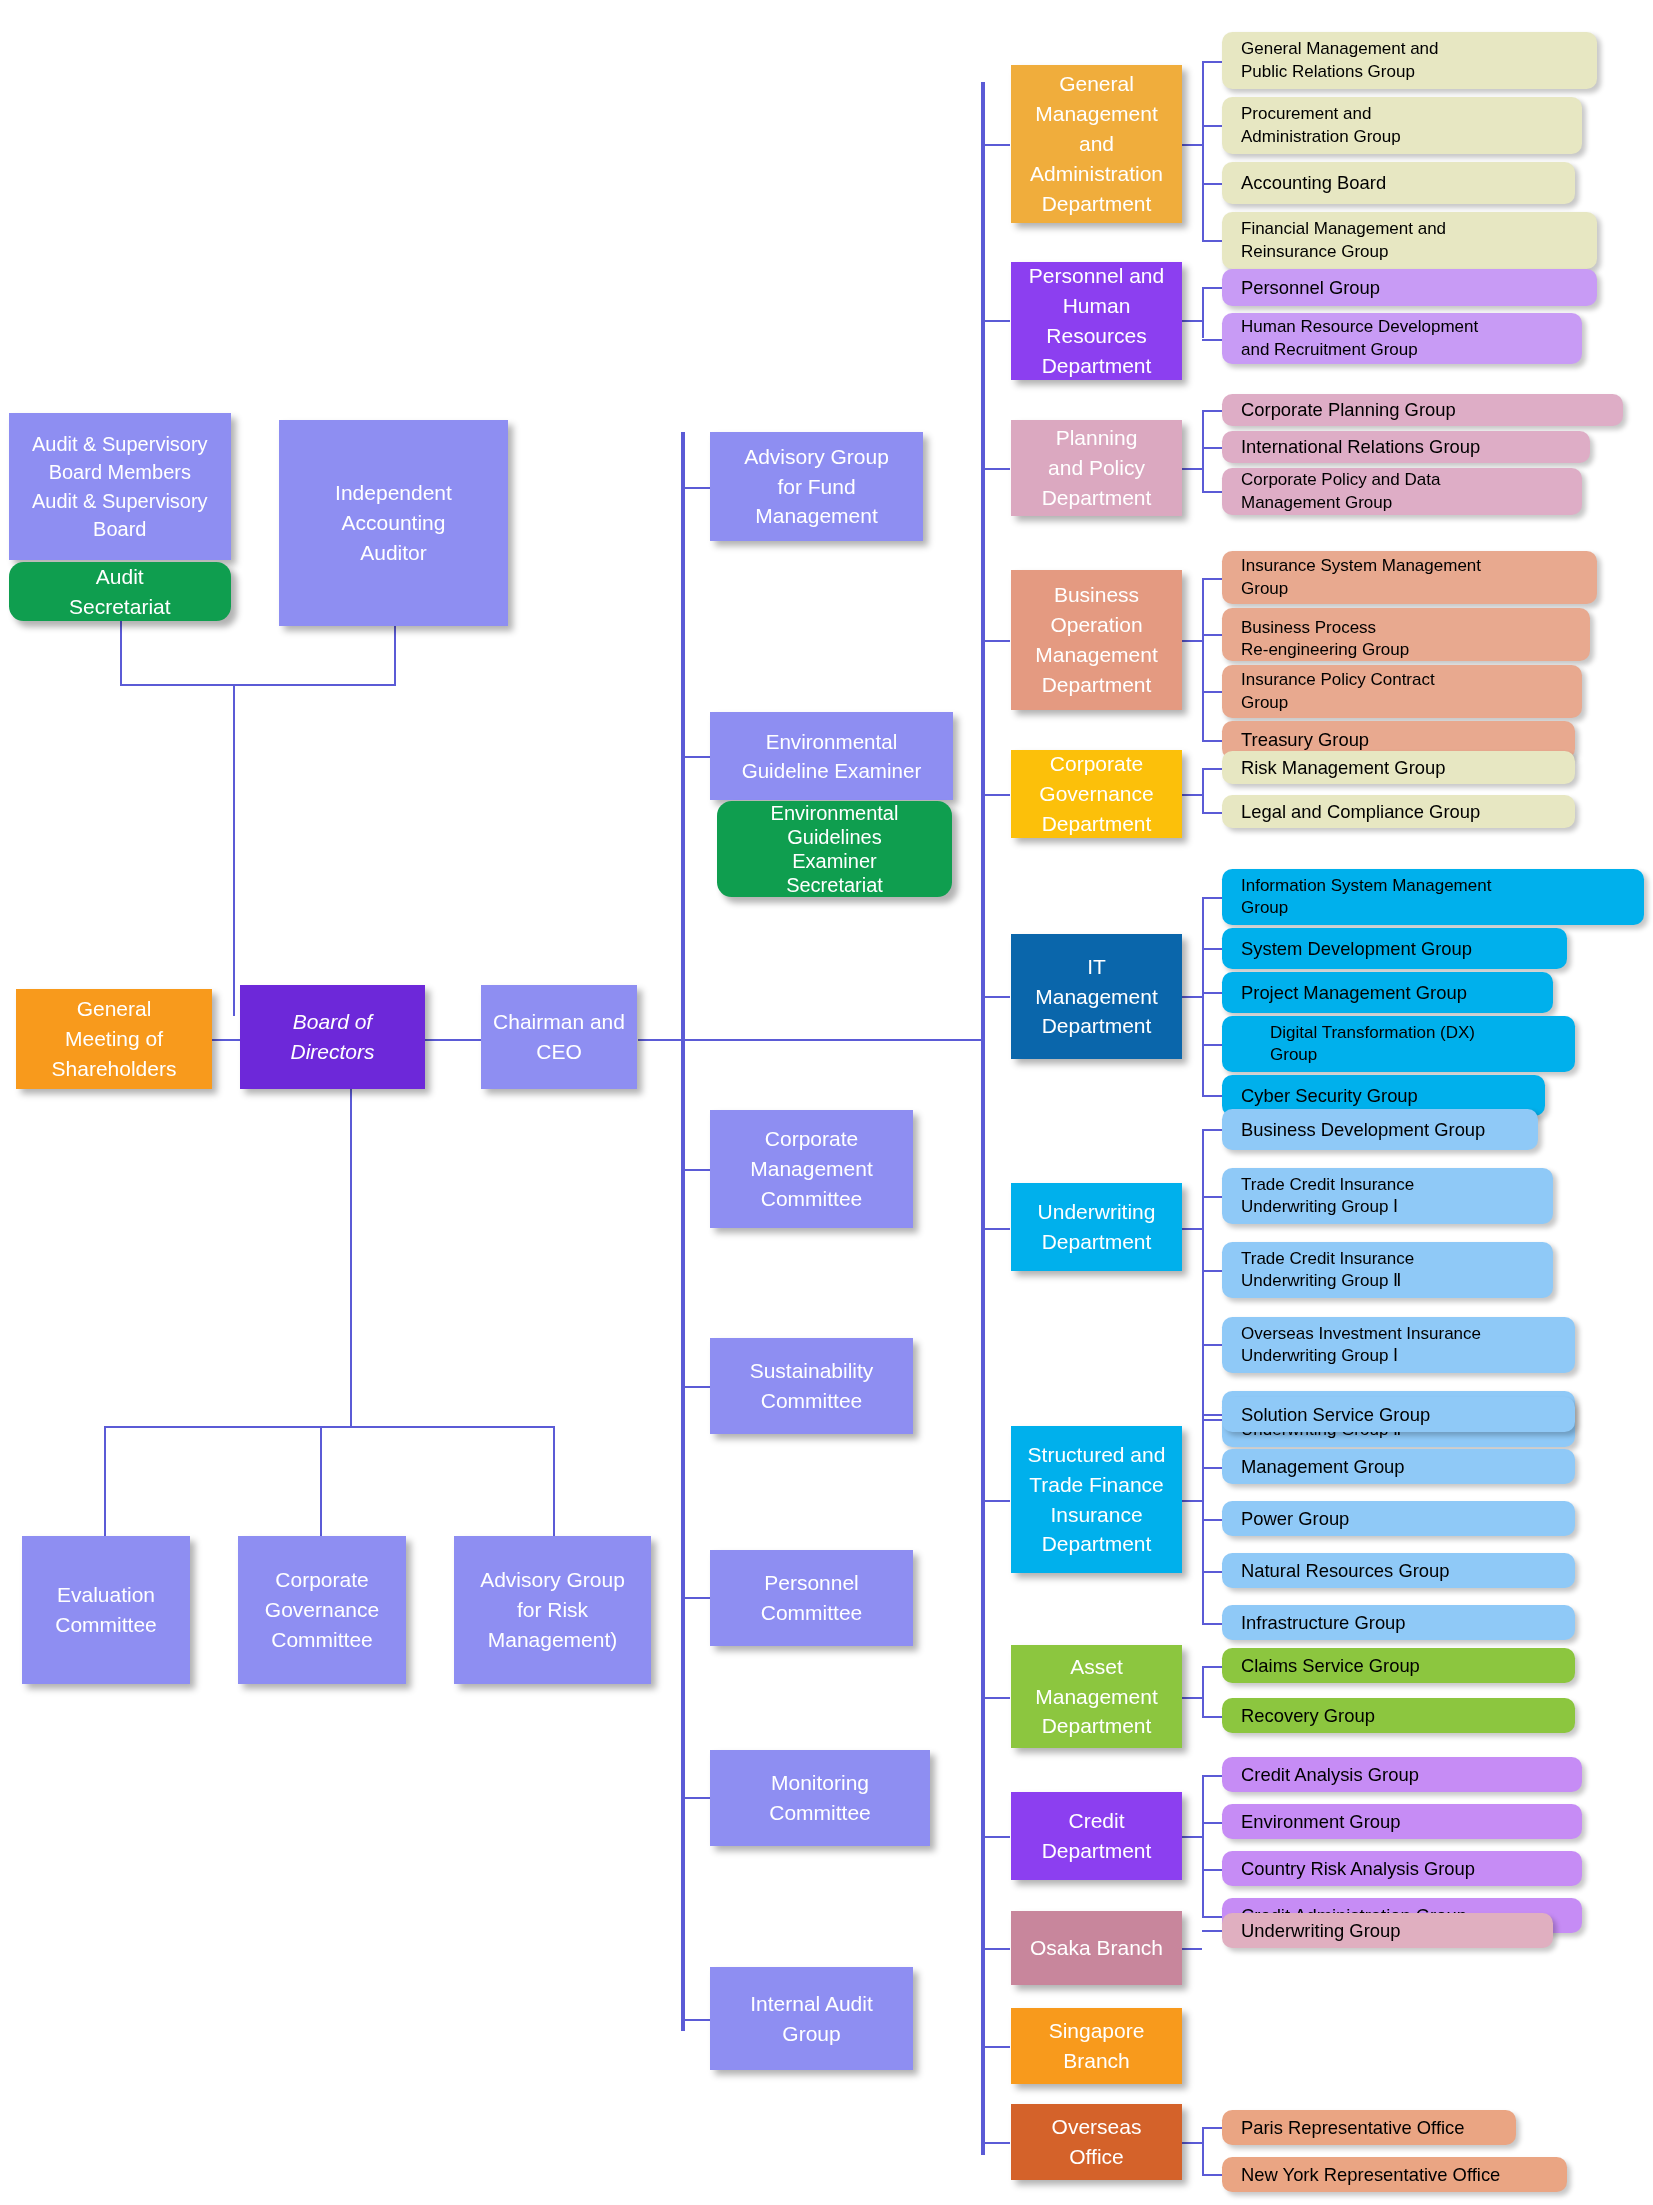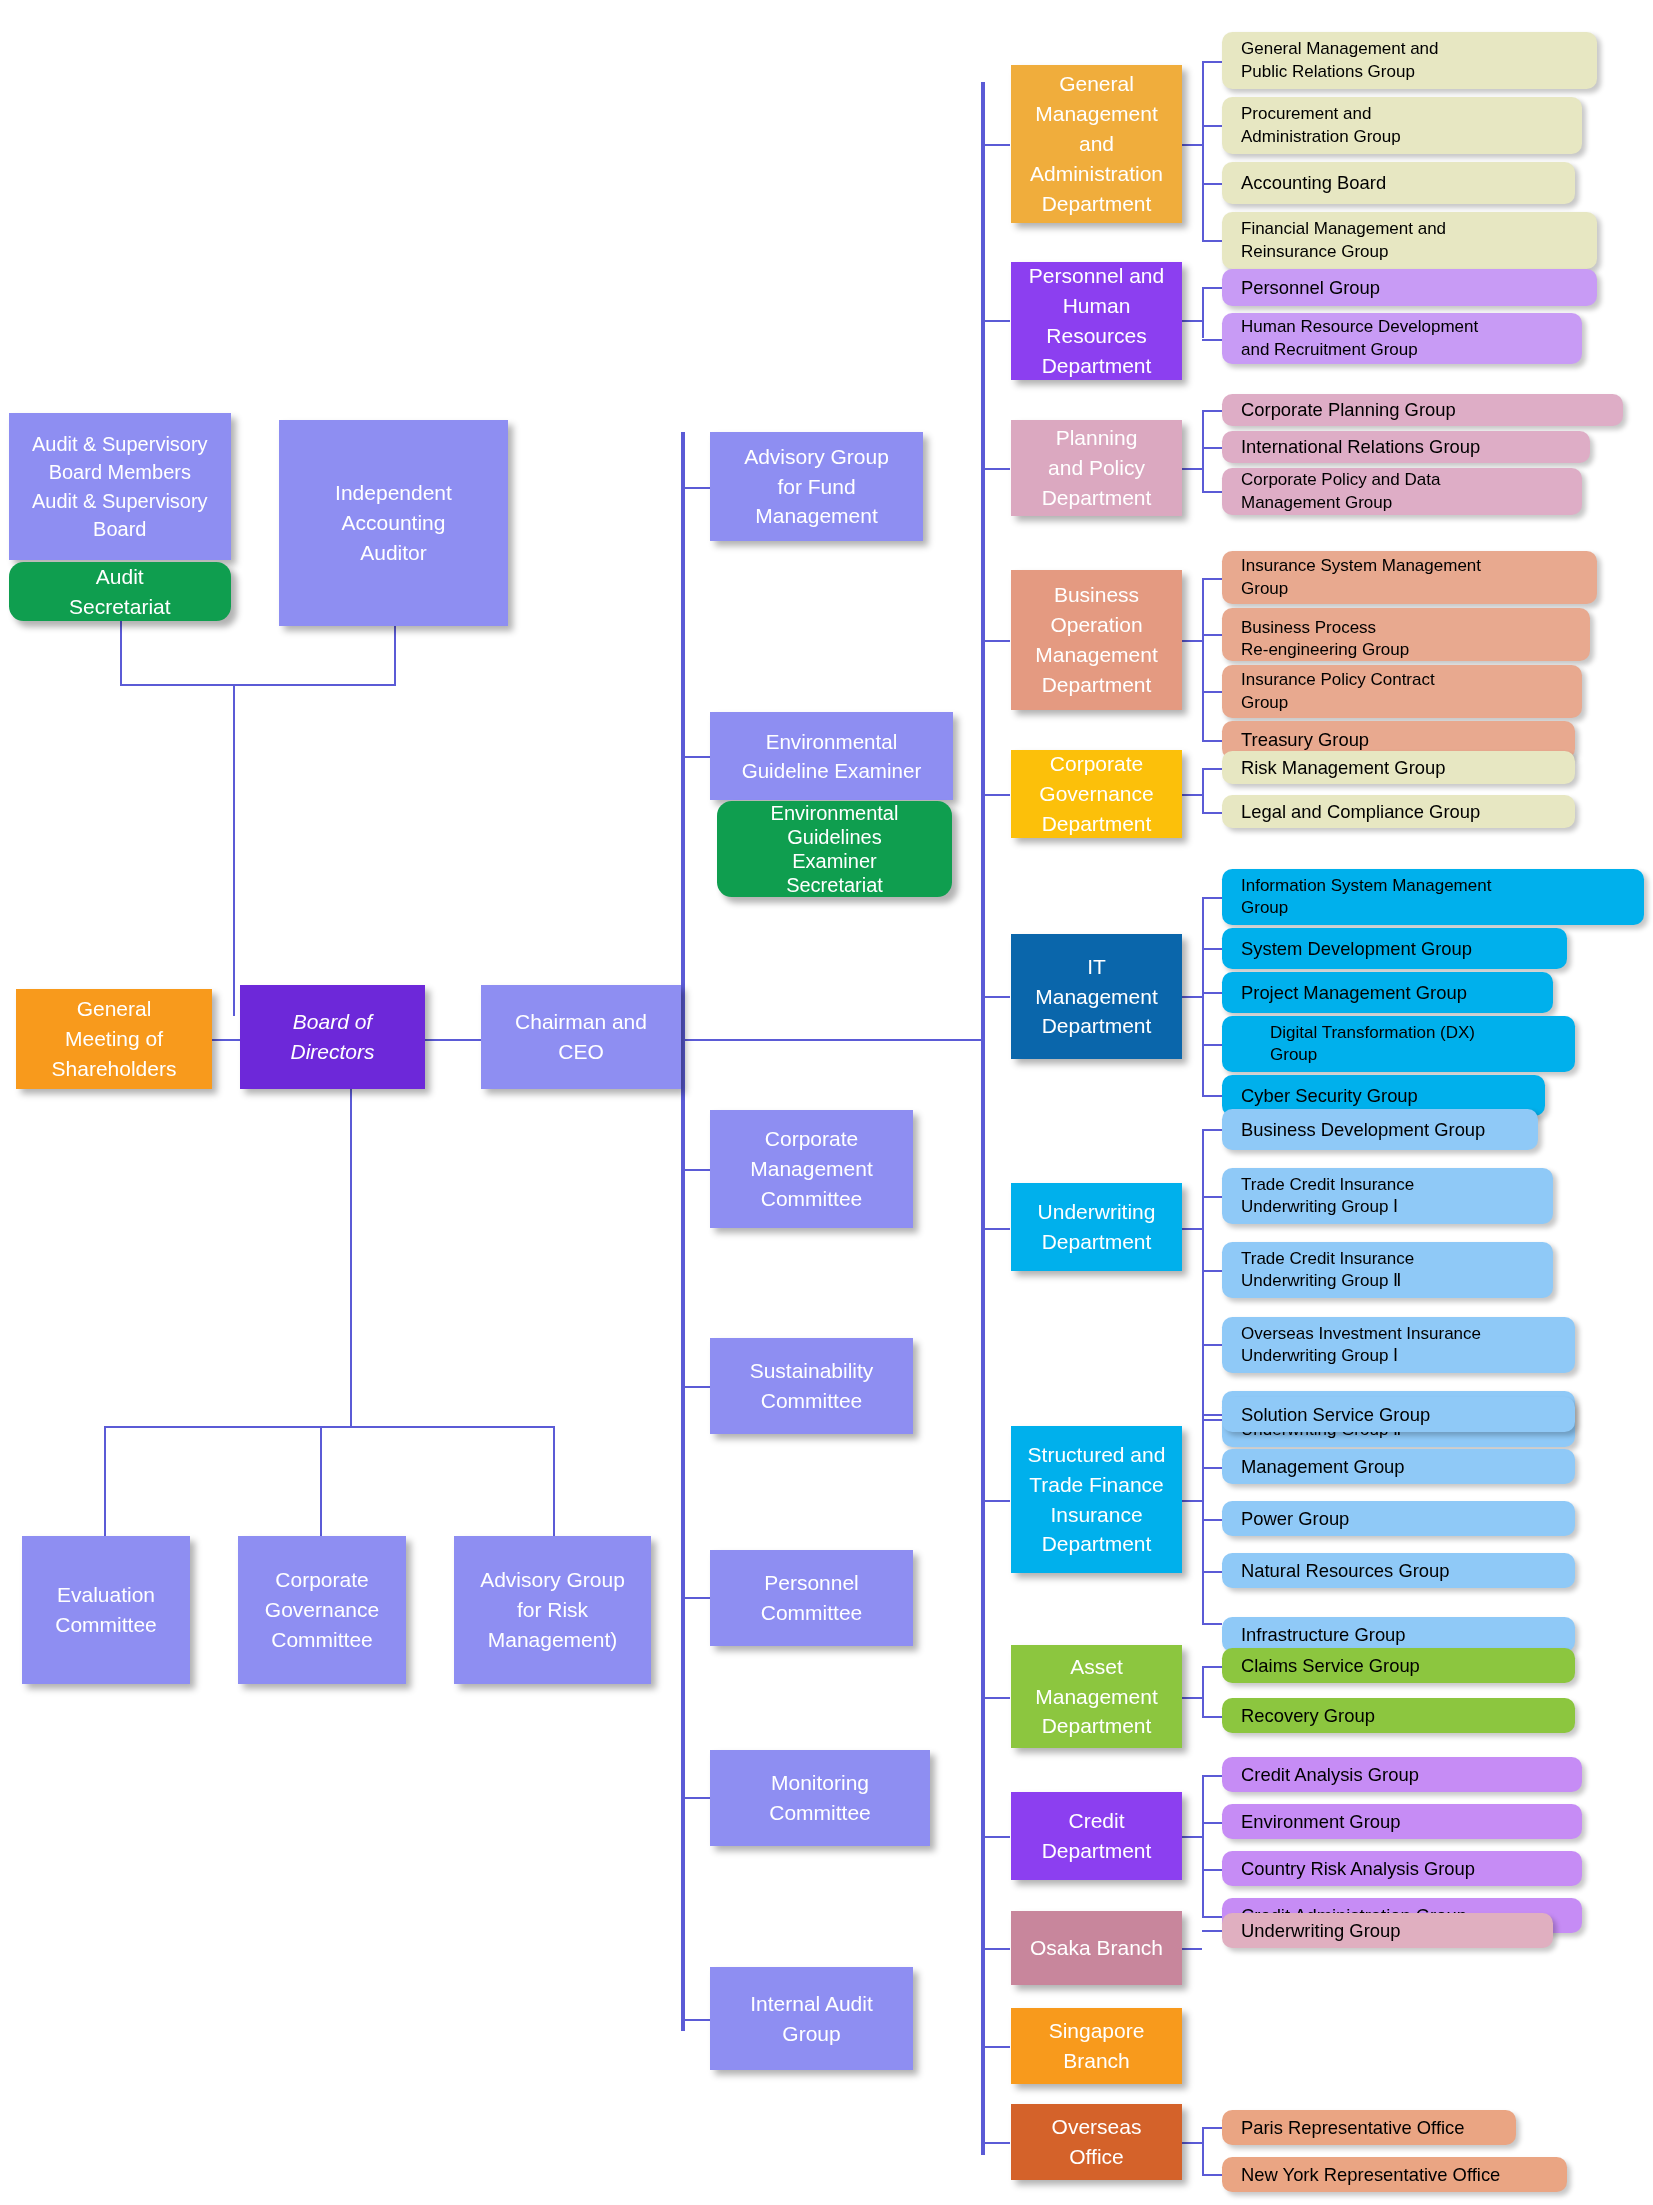--- a/index.html
+++ b/index.html
@@ -149,21 +149,21 @@
   <div class="box mainbox" style="left:279px;top:420px;width:229px;height:206px;background:#8e8ef2;">
     <span class="nl">Independent<br>Accounting<br>Auditor</span>
   </div>
 
   <div class="box mainbox" style="left:16px;top:989px;width:196px;height:100px;background:#f89a1c;">
     <span class="nl">General<br>Meeting of<br>Shareholders</span>
   </div>
   <div class="box mainbox" style="left:240px;top:985px;width:185px;height:104px;background:#6d28d9;font-style:italic;">
     <span class="nl">Board of<br>Directors</span>
   </div>
-  <div class="box mainbox" style="left:481px;top:985px;width:200px;height:104px;background:#8e8ef2;">
+  <div class="box mainbox" style="left:481px;top:985px;width:156px;height:104px;background:#8e8ef2;">
     <span class="nl">Chairman and<br>CEO</span>
   </div>
 
   <div class="box mainbox" style="left:22px;top:1536px;width:168px;height:148px;background:#8e8ef2;">
     <span class="nl">Evaluation<br>Committee</span>
   </div>
   <div class="box mainbox" style="left:238px;top:1536px;width:168px;height:148px;background:#8e8ef2;">
     <span class="nl">Corporate<br>Governance<br>Committee</span>
   </div>
   <div class="box mainbox" style="left:454px;top:1536px;width:197px;height:148px;background:#8e8ef2;">
@@ -303,21 +303,21 @@
       </div>
       <div class="pill subpill" style="left: 1222px; top: 1449px; width: 353px; height: 35px; background: rgb(143, 201, 247);">
         <span>Management Group</span>
       </div>
       <div class="pill subpill" style="left: 1222px; top: 1501px; width: 353px; height: 35px; background: rgb(143, 201, 247);">
         <span>Power Group</span>
       </div>
       <div class="pill subpill" style="left: 1222px; top: 1553px; width: 353px; height: 35px; background: rgb(143, 201, 247);">
         <span>Natural Resources Group</span>
       </div>
-      <div class="pill subpill" style="left: 1222px; top: 1605px; width: 353px; height: 35px; background: rgb(143, 201, 247); margin-top: 12px;">
+      <div class="pill subpill" style="left: 1222px; top: 1605px; width: 353px; height: 35px; background: rgb(143, 201, 247);">
         <span>Infrastructure Group</span>
       </div>
       <div class="box deptbox" style="left: 1011px; top: 1645px; width: 171px; height: 103px; background: rgb(140, 198, 63);">
         <span>Asset<br>Management<br>Department</span>
       </div>
       <div class="pill subpill" style="left: 1222px; top: 1648px; width: 353px; height: 35px; background: rgb(140, 198, 63);">
         <span>Claims Service Group</span>
       </div>
       <div class="pill subpill" style="left: 1222px; top: 1698px; width: 353px; height: 35px; background: rgb(140, 198, 63);">
         <span>Recovery Group</span>

